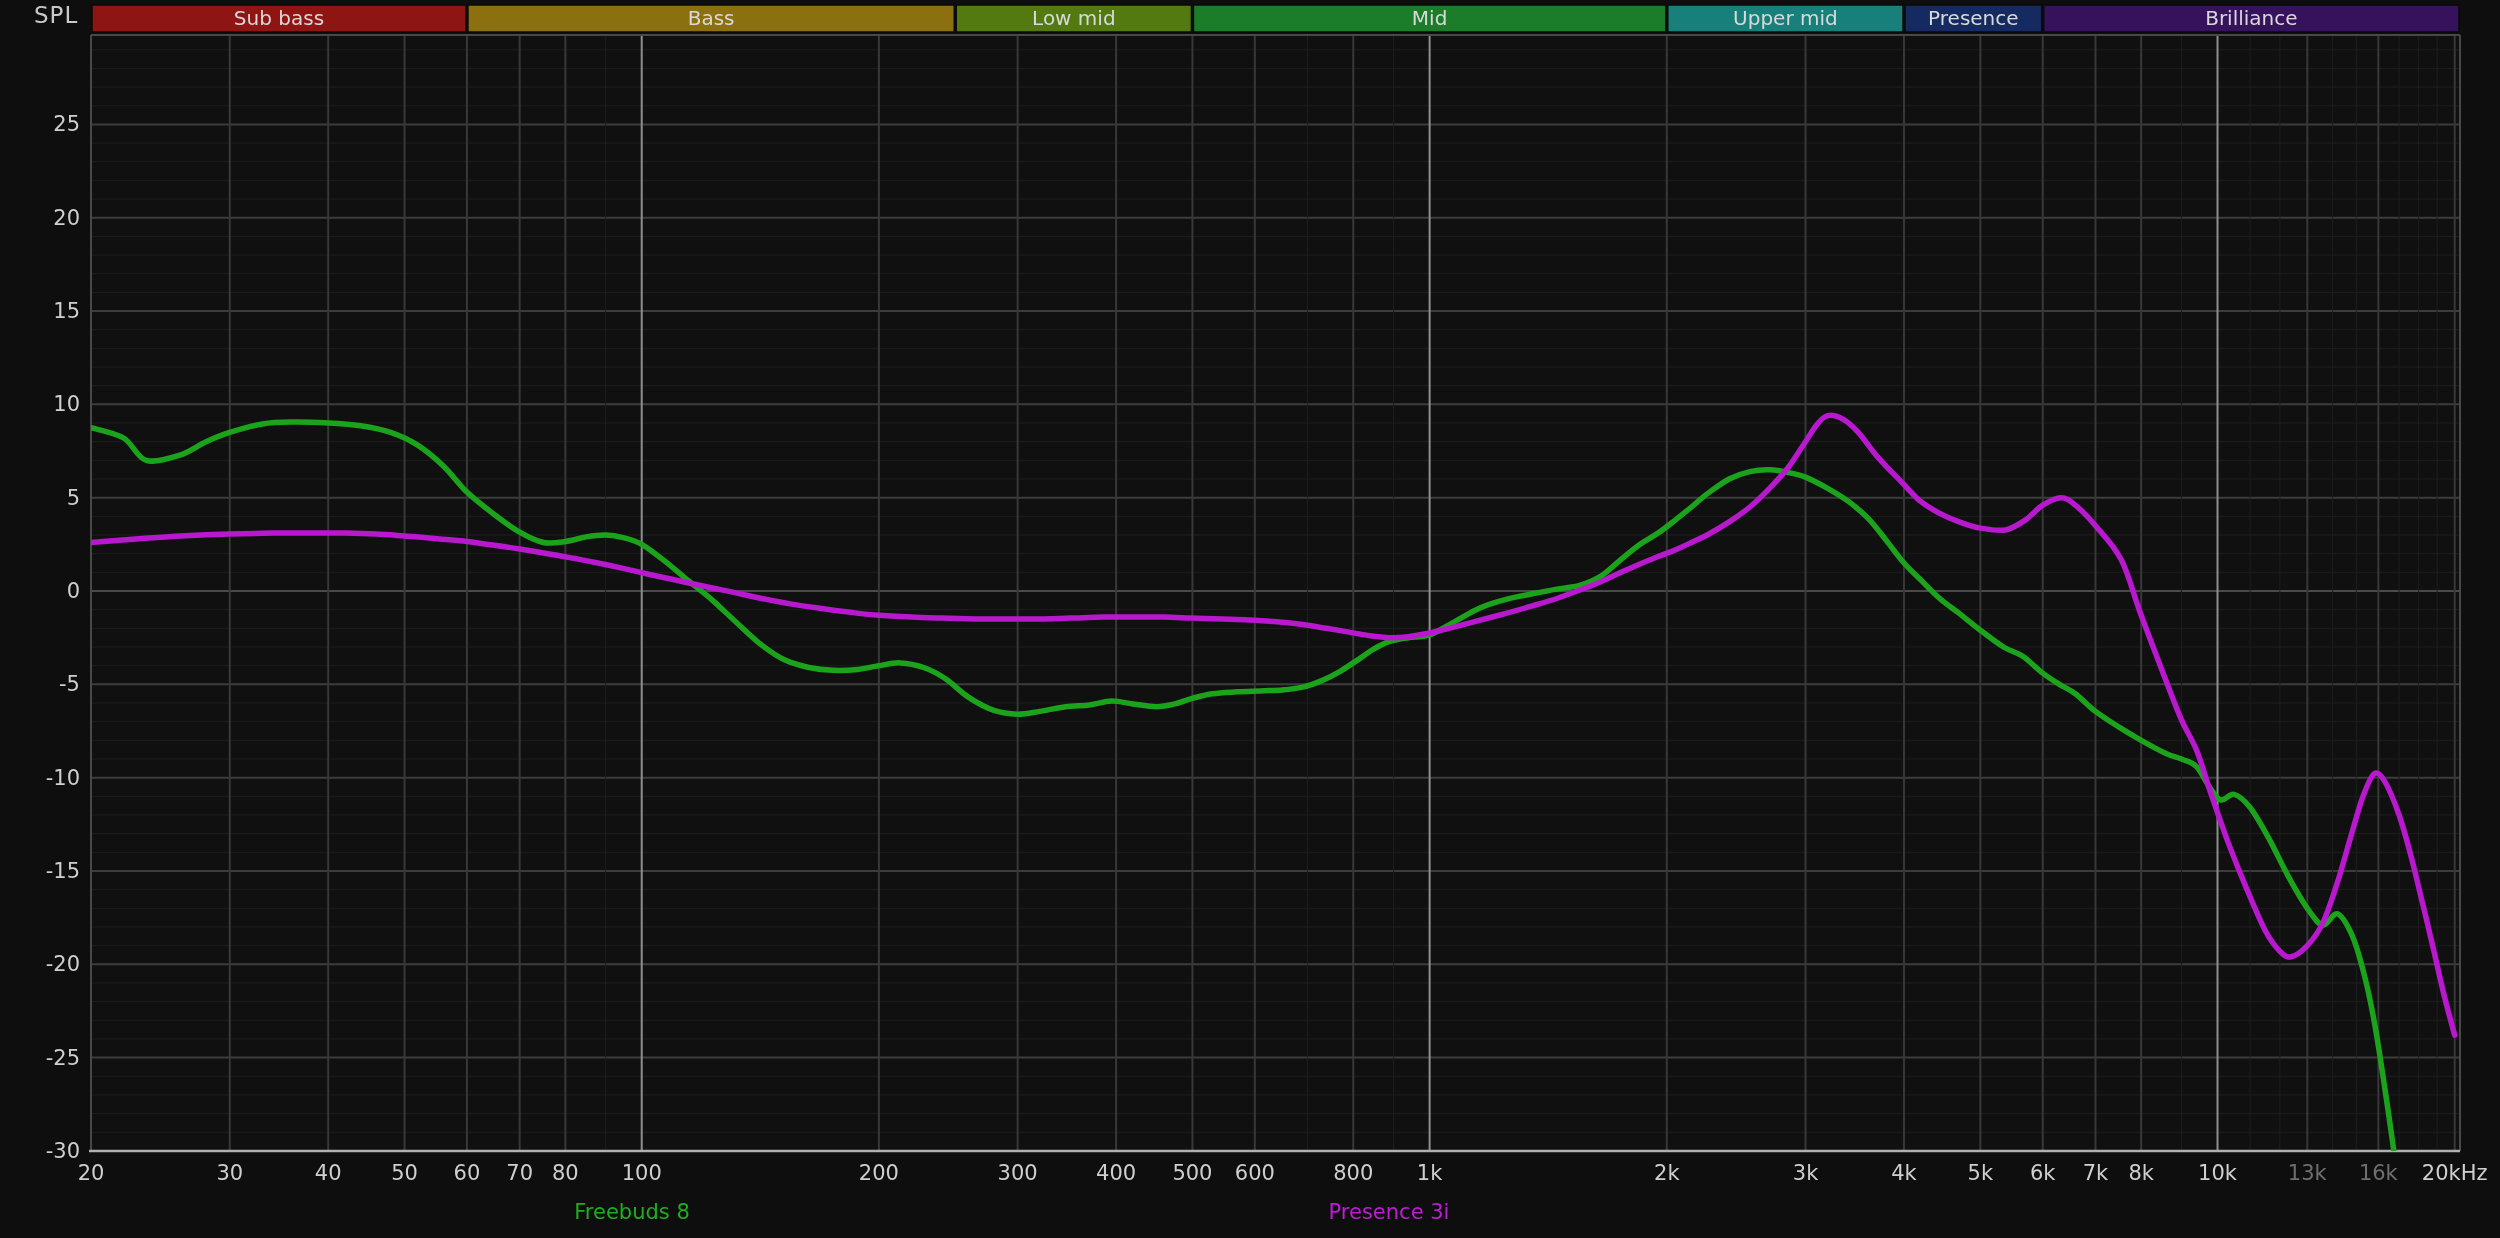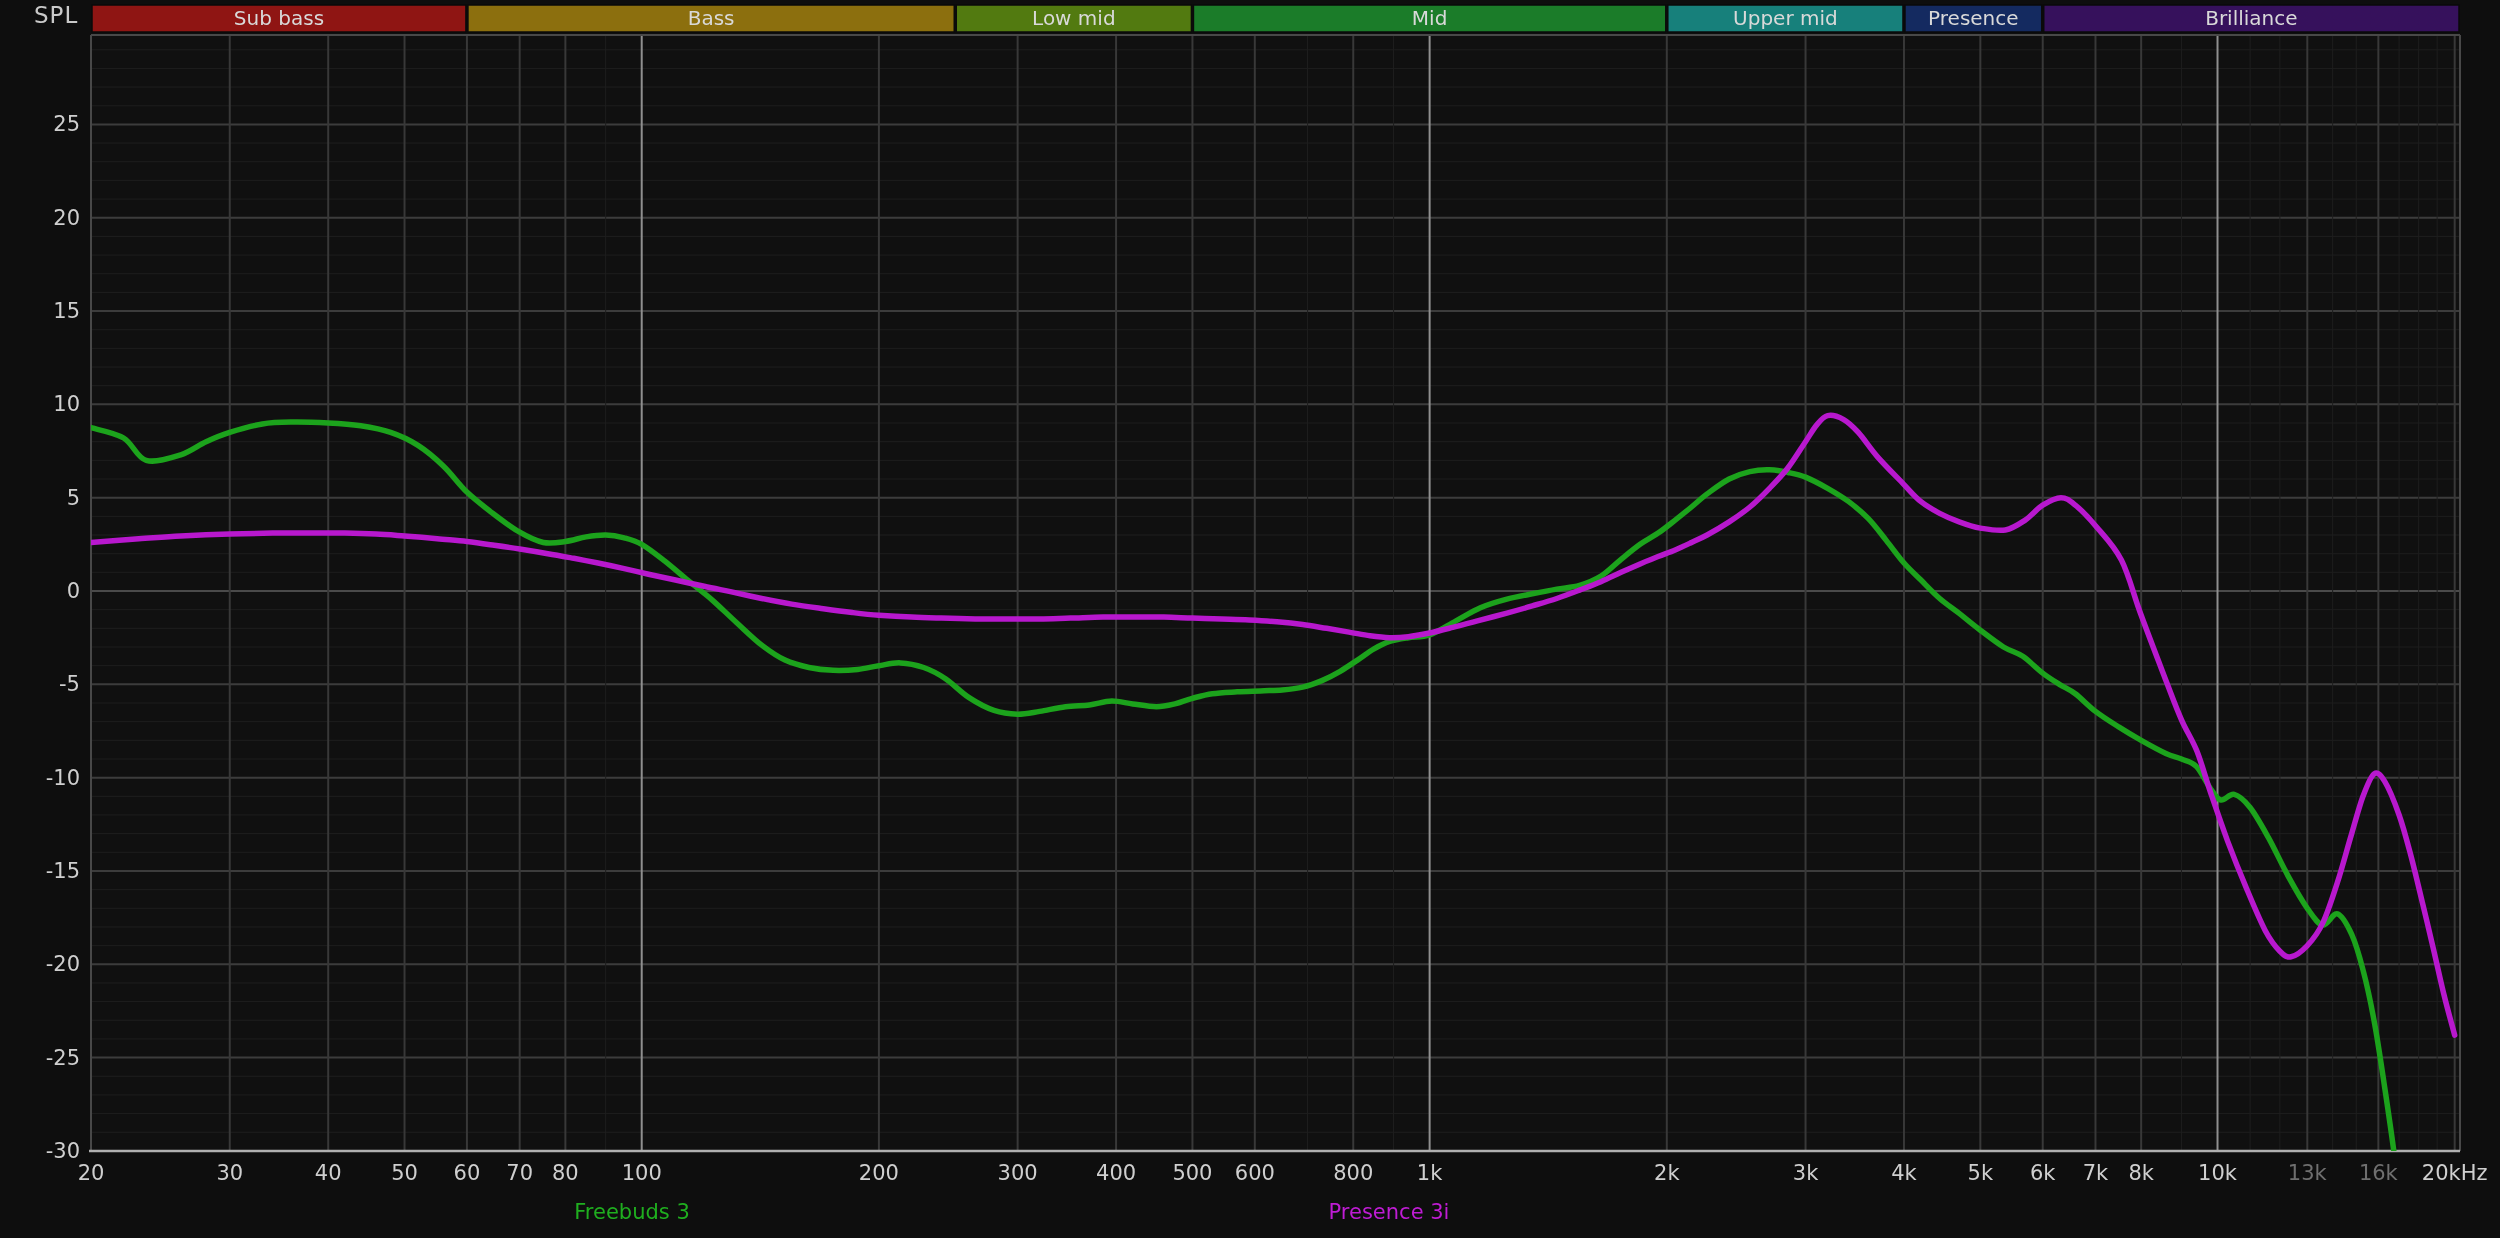--- a/index.html
+++ b/index.html
@@ -171,15 +171,15 @@
       <text x="2378.3446007509524" y="1180" fill="#6f6f6f" font-size="21px" text-anchor="middle">16k</text>
       <text x="2454.7" y="1180" fill="#cfcfcf" font-size="21px" text-anchor="middle">20kHz</text>
       <defs>
         <clipPath id="plotclip">
           <rect x="91" y="35" width="2369" height="1116"></rect>
         </clipPath>
       </defs>
       <path d="M91.0,427.7C96.4,429.4 114.4,432.5 123.6,438.0C132.8,443.4 136.7,457.6 146.2,460.4C155.7,463.2 170.8,457.9 180.8,454.8C190.8,451.6 198.0,445.4 206.1,441.7C214.3,438.0 220.4,435.3 229.7,432.4C239.1,429.4 252.0,425.7 262.4,424.0C272.8,422.2 281.2,422.2 292.1,422.1C303.1,421.9 316.7,422.4 328.2,423.0C339.6,423.6 350.4,424.3 360.8,425.8C371.2,427.4 381.0,429.1 390.6,432.4C400.1,435.6 409.2,439.8 418.0,445.4C426.7,451.0 435.2,458.2 443.3,466.0C451.5,473.7 458.4,484.0 466.9,492.1C475.4,500.2 485.5,507.8 494.3,514.5C503.1,521.2 511.5,527.5 519.7,532.2C527.8,536.9 535.7,540.9 543.3,542.5C550.9,544.0 558.2,542.5 565.4,541.5C572.5,540.6 579.4,538.0 586.1,536.9C592.8,535.8 599.3,534.9 605.7,535.0C612.0,535.2 618.2,536.3 624.2,537.8C630.2,539.4 634.9,540.5 641.7,544.3C648.5,548.2 656.9,554.9 664.9,561.1C672.8,567.4 681.6,575.1 689.5,581.7C697.5,588.2 704.7,593.5 712.6,600.3C720.4,607.2 728.5,615.3 736.7,622.7C744.9,630.2 753.7,638.9 761.7,645.1C769.8,651.3 777.1,656.3 785.0,660.1C792.9,663.8 800.9,665.8 808.9,667.5C816.9,669.2 825.1,670.0 833.2,670.3C841.3,670.6 850.1,670.2 857.7,669.4C865.3,668.6 871.8,666.7 878.9,665.7C886.0,664.6 893.0,662.5 900.4,662.9C907.9,663.2 916.2,664.9 923.7,667.5C931.3,670.2 938.0,673.7 945.5,678.7C953.0,683.7 960.6,692.1 968.7,697.4C976.8,702.7 985.9,707.7 994.0,710.4C1002.2,713.2 1010.0,714.0 1017.6,714.2C1025.3,714.3 1031.8,712.6 1039.7,711.4C1047.7,710.1 1057.2,707.8 1065.5,706.7C1073.7,705.6 1081.7,705.8 1089.4,704.9C1097.1,703.9 1104.5,701.3 1111.8,701.1C1119.0,701.0 1125.3,703.0 1132.8,703.9C1140.2,704.9 1149.4,706.7 1156.4,706.7C1163.4,706.7 1168.9,705.3 1174.9,703.9C1180.9,702.5 1186.2,700.0 1192.4,698.3C1198.7,696.6 1204.9,694.7 1212.4,693.7C1219.8,692.6 1229.3,692.3 1237.3,691.8C1245.3,691.3 1253.0,691.2 1260.5,690.9C1268.0,690.5 1275.2,690.5 1282.2,689.9C1289.2,689.3 1296.0,688.7 1302.6,687.1C1309.3,685.6 1315.7,683.2 1321.9,680.6C1328.2,677.9 1334.3,674.7 1340.2,671.3C1346.1,667.8 1351.9,663.8 1357.5,660.1C1363.2,656.3 1368.6,652.0 1374.0,648.9C1379.4,645.7 1384.0,643.3 1389.7,641.4C1395.5,639.5 1401.8,638.7 1408.4,637.7C1415.1,636.6 1421.7,637.7 1429.6,634.9C1437.5,632.1 1447.5,625.4 1456.0,620.9C1464.4,616.4 1472.1,611.4 1480.4,607.8C1488.7,604.2 1497.3,601.7 1506.0,599.4C1514.6,597.1 1523.8,595.5 1532.3,593.8C1540.8,592.1 1548.9,590.5 1556.8,589.1C1564.6,587.7 1572.2,587.6 1579.6,585.4C1586.9,583.2 1594.1,580.4 1601.0,576.1C1607.9,571.7 1614.6,564.6 1621.1,559.3C1627.6,554.0 1634.0,548.7 1640.1,544.3C1646.3,540.0 1652.3,537.2 1658.1,533.1C1664.0,529.1 1669.7,524.4 1675.2,520.1C1680.8,515.7 1686.2,511.4 1691.5,507.0C1696.9,502.7 1700.8,498.6 1707.1,493.9C1713.4,489.3 1722.0,482.7 1729.2,479.0C1736.3,475.3 1743.2,473.1 1749.9,471.6C1756.6,470.0 1763.1,469.5 1769.5,469.7C1775.8,469.8 1782.0,471.2 1788.0,472.5C1794.0,473.7 1798.9,474.5 1805.5,477.1C1812.1,479.8 1820.5,484.3 1827.6,488.3C1834.8,492.4 1841.7,496.4 1848.4,501.4C1855.1,506.4 1861.6,511.7 1867.9,518.2C1874.3,524.7 1880.4,533.1 1886.4,540.6C1892.4,548.1 1898.3,556.5 1904.0,563.0C1909.7,569.5 1914.7,573.9 1920.7,579.8C1926.6,585.7 1933.3,592.9 1939.7,598.5C1946.1,604.1 1952.4,608.1 1959.2,613.4C1965.9,618.7 1972.9,624.6 1980.3,630.2C1987.7,635.8 1996.4,642.6 2003.5,647.0C2010.6,651.3 2016.2,652.0 2022.8,656.3C2029.3,660.7 2036.6,668.5 2042.7,673.1C2048.8,677.8 2054.0,680.9 2059.4,684.3C2064.9,687.7 2069.3,689.1 2075.3,693.7C2081.3,698.2 2088.2,705.8 2095.5,711.4C2102.8,717.0 2111.5,722.4 2119.1,727.2C2126.7,732.1 2133.4,736.0 2141.2,740.3C2149.0,744.7 2159.2,750.3 2165.9,753.4C2172.6,756.5 2176.4,756.8 2181.5,759.0C2186.5,761.2 2191.5,761.5 2196.3,766.4C2201.2,771.4 2206.5,783.2 2210.6,788.8C2214.7,794.4 2217.0,799.1 2220.9,800.0C2224.9,801.0 2229.3,793.2 2234.2,794.4C2239.1,795.7 2244.4,800.3 2250.1,807.5C2255.8,814.7 2261.9,825.9 2268.3,837.4C2274.7,848.9 2281.9,864.7 2288.4,876.6C2294.9,888.4 2301.6,900.2 2307.3,908.3C2313.0,916.4 2317.7,924.2 2322.7,925.1C2327.8,926.0 2332.7,912.3 2337.5,913.9C2342.3,915.4 2347.4,925.1 2351.7,934.4C2355.9,943.7 2359.3,955.6 2363.0,969.9C2366.8,984.2 2370.4,1000.7 2374.0,1020.3C2377.7,1039.9 2381.2,1064.1 2384.7,1087.5C2388.2,1110.8 2392.3,1138.8 2395.0,1160.3C2397.8,1181.7 2400.1,1206.9 2401.1,1216.2" fill="none" stroke="#1ca31c" stroke-width="5.5" stroke-linecap="round" stroke-linejoin="round" clip-path="url(#plotclip)"></path>
       <path d="M91.0,542.5C99.0,541.9 123.9,539.8 138.8,538.7C153.8,537.7 165.6,536.7 180.8,535.9C195.9,535.2 214.4,534.5 229.7,534.1C245.0,533.6 259.1,533.3 272.6,533.1C286.1,533.0 298.6,533.1 310.6,533.1C322.7,533.1 334.0,533.0 344.9,533.1C355.8,533.3 366.1,533.6 376.0,534.1C385.9,534.5 394.3,535.2 404.5,535.9C414.7,536.7 426.8,537.8 437.2,538.7C447.5,539.7 457.4,540.5 466.9,541.5C476.5,542.6 485.5,544.0 494.3,545.3C503.1,546.5 510.8,547.6 519.7,549.0C528.6,550.4 538.8,552.1 547.8,553.7C556.8,555.2 565.5,556.8 573.8,558.3C582.2,559.9 589.6,561.3 598.0,563.0C606.4,564.7 615.7,566.7 624.2,568.6C632.6,570.5 640.1,572.3 648.5,574.2C656.9,576.1 665.1,577.8 674.3,579.8C683.6,581.8 694.6,584.3 704.1,586.3C713.6,588.4 721.9,589.9 731.5,591.9C741.1,594.0 751.7,596.4 761.7,598.5C771.7,600.5 781.4,602.4 791.7,604.1C801.9,605.8 813.2,607.3 823.3,608.7C833.4,610.1 843.0,611.4 852.2,612.5C861.5,613.6 869.0,614.5 878.9,615.3C888.8,616.0 901.1,616.7 911.5,617.1C921.9,617.6 930.7,617.8 941.3,618.1C951.9,618.4 964.4,618.8 975.2,619.0C986.0,619.2 995.3,619.0 1006.0,619.0C1016.8,619.0 1029.0,619.2 1039.7,619.0C1050.5,618.8 1059.8,618.4 1070.4,618.1C1080.9,617.8 1092.6,617.3 1103.0,617.1C1113.4,617.0 1122.6,617.1 1132.8,617.1C1142.9,617.1 1154.0,617.0 1163.9,617.1C1173.8,617.3 1182.8,617.8 1192.4,618.1C1202.1,618.4 1212.5,618.7 1221.9,619.0C1231.4,619.3 1239.9,619.5 1249.1,619.9C1258.2,620.4 1268.0,621.0 1276.9,621.8C1285.8,622.6 1294.4,623.5 1302.6,624.6C1310.9,625.7 1318.9,627.1 1326.6,628.3C1334.3,629.6 1341.7,630.8 1349.0,632.1C1356.2,633.3 1363.2,634.9 1370.0,635.8C1376.8,636.7 1383.3,637.5 1389.7,637.7C1396.2,637.8 1401.8,637.5 1408.4,636.7C1415.1,635.9 1422.2,634.5 1429.6,633.0C1437.0,631.4 1444.8,629.4 1452.8,627.4C1460.7,625.4 1468.6,623.2 1477.4,620.9C1486.3,618.5 1496.8,615.9 1506.0,613.4C1515.1,610.9 1523.8,608.4 1532.3,605.9C1540.8,603.4 1548.9,601.1 1556.8,598.5C1564.6,595.8 1572.2,592.9 1579.6,590.1C1586.9,587.3 1594.1,584.6 1601.0,581.7C1607.9,578.7 1614.6,575.3 1621.1,572.3C1627.6,569.4 1634.0,566.6 1640.1,563.9C1646.3,561.3 1652.3,558.8 1658.1,556.5C1664.0,554.1 1669.7,552.3 1675.2,549.9C1680.8,547.6 1686.2,545.0 1691.5,542.5C1696.9,540.0 1700.8,538.4 1707.1,535.0C1713.4,531.6 1722.0,526.6 1729.2,521.9C1736.3,517.3 1743.2,512.6 1749.9,507.0C1756.6,501.4 1763.1,494.9 1769.5,488.3C1775.8,481.8 1782.0,475.6 1788.0,467.8C1794.0,460.0 1800.7,448.8 1805.5,441.7C1810.3,434.5 1813.1,429.2 1816.8,424.9C1820.4,420.5 1823.2,416.5 1827.6,415.6C1832.0,414.6 1838.2,416.5 1843.3,419.3C1848.4,422.1 1852.6,426.1 1858.3,432.4C1864.0,438.6 1869.7,447.9 1877.3,456.6C1884.9,465.3 1896.8,477.1 1904.0,484.6C1911.2,492.1 1914.7,496.6 1920.7,501.4C1926.6,506.2 1933.3,509.9 1939.7,513.4C1946.1,516.8 1952.4,519.5 1959.2,521.9C1965.9,524.4 1972.6,526.8 1980.3,528.1C1988.0,529.4 1997.9,531.3 2005.4,530.0C2012.9,528.6 2019.0,524.2 2025.2,520.1C2031.4,515.9 2036.7,508.9 2042.7,505.1C2048.7,501.4 2055.6,497.7 2061.0,497.7C2066.5,497.7 2069.6,500.5 2075.3,505.1C2081.1,509.8 2087.8,516.5 2095.5,525.7C2103.1,534.8 2113.7,545.1 2121.4,560.0C2129.0,574.9 2133.6,594.9 2141.2,615.3C2148.7,635.7 2160.0,665.0 2166.7,682.5C2173.4,699.9 2176.4,708.3 2181.5,719.8C2186.5,731.3 2192.2,739.4 2197.1,751.5C2201.9,763.6 2205.5,777.6 2210.6,792.6C2215.7,807.5 2221.6,824.9 2227.6,841.1C2233.7,857.3 2240.7,874.7 2247.0,889.6C2253.3,904.6 2259.9,920.4 2265.3,930.7C2270.8,941.0 2275.6,946.9 2279.9,951.2C2284.2,955.6 2286.6,957.7 2291.1,956.8C2295.7,955.9 2302.0,951.2 2307.3,945.6C2312.6,940.0 2317.7,933.8 2322.7,923.2C2327.8,912.6 2332.7,897.1 2337.5,882.2C2342.3,867.2 2347.4,847.9 2351.7,833.6C2355.9,819.3 2359.3,806.3 2363.0,796.3C2366.8,786.3 2370.4,776.4 2374.0,773.9C2377.7,771.4 2380.5,774.5 2384.7,781.4C2388.9,788.2 2394.7,802.5 2399.1,815.0C2403.5,827.4 2407.1,841.4 2411.0,856.0C2414.8,870.6 2418.7,887.1 2422.4,902.7C2426.2,918.2 2429.9,933.8 2433.5,949.3C2437.2,964.9 2440.7,981.7 2444.3,996.0C2447.8,1010.3 2453.0,1028.7 2454.7,1035.2" fill="none" stroke="#b818ce" stroke-width="5.5" stroke-linecap="round" stroke-linejoin="round" clip-path="url(#plotclip)"></path>
     </svg>
-  <div class="legend-label" id="legend-0">Freebuds 3</div>
+  <div class="legend-label" id="legend-0">Freebuds 8</div>
   <div class="legend-label" id="legend-1">Presence 3i</div>
 </div>
 
 </body></html>

